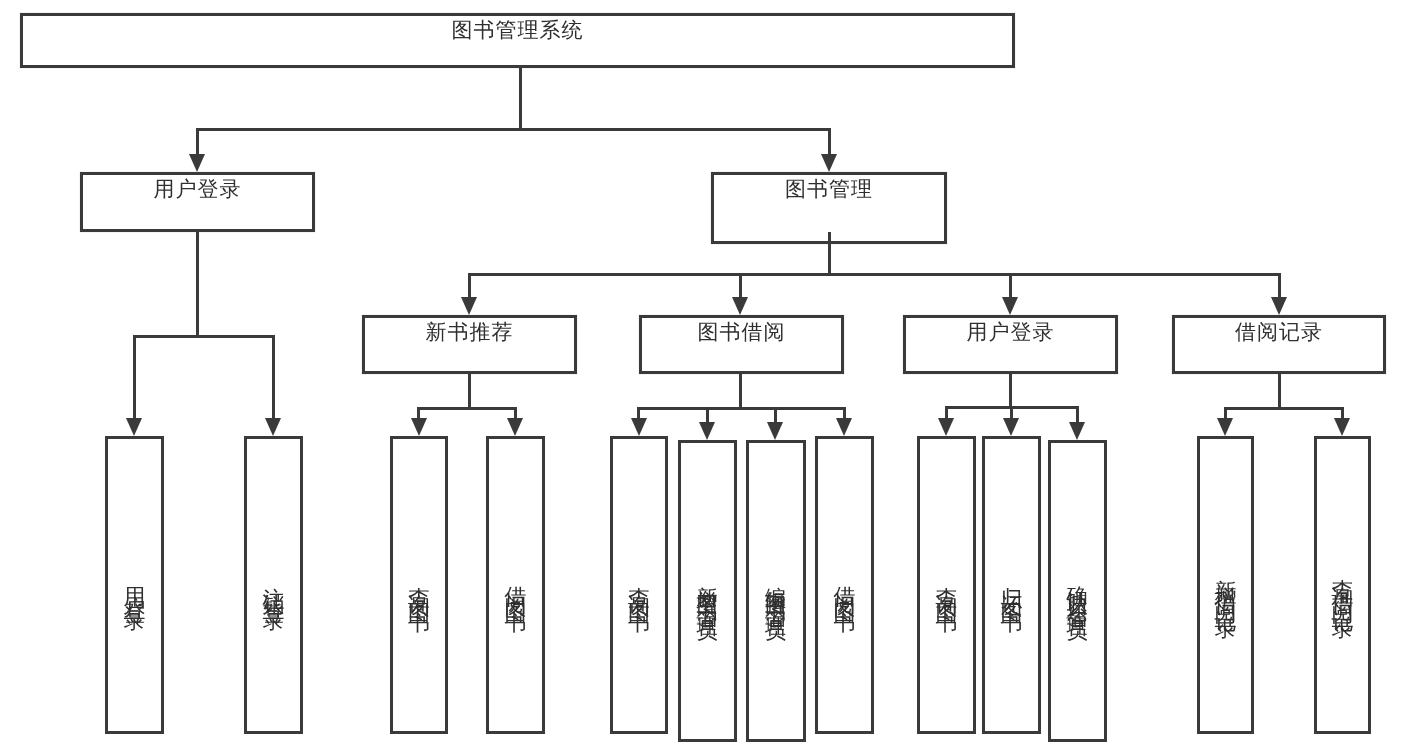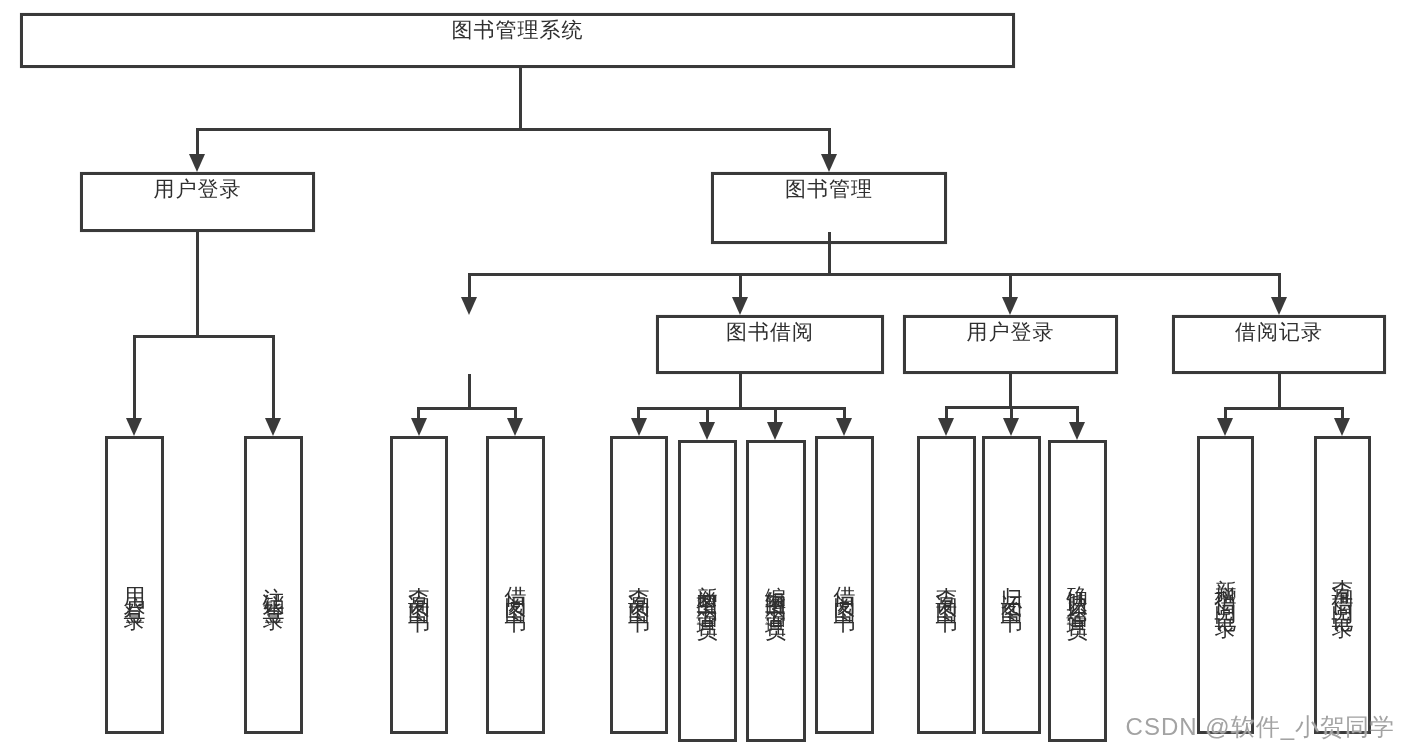--- a/index.html
+++ b/index.html
@@ -80,21 +80,24 @@
   <div class="line-h" style="left:468px;top:273px;width:813px;"></div>
   <div class="line-v" style="left:468px;top:273px;height:26px;"></div>
   <div class="arrow" style="left:461px;top:297px;"></div>
   <div class="line-v" style="left:739px;top:273px;height:26px;"></div>
   <div class="arrow" style="left:732px;top:297px;"></div>
   <div class="line-v" style="left:1009px;top:273px;height:26px;"></div>
   <div class="arrow" style="left:1002px;top:297px;"></div>
   <div class="line-v" style="left:1278px;top:273px;height:26px;"></div>
   <div class="arrow" style="left:1271px;top:297px;"></div>
 
-  <div class="node" style="left:656px;top:315px;width:228px;height:59px;">
+  <div class="node" style="left:362px;top:315px;width:215px;height:59px;">
+    <span>新书推荐</span>
+  </div>
+  <div class="node" style="left:639px;top:315px;width:205px;height:59px;">
     <span>图书借阅</span>
   </div>
   <div class="node" style="left:903px;top:315px;width:215px;height:59px;">
     <span>用户登录</span>
   </div>
   <div class="node" style="left:1172px;top:315px;width:214px;height:59px;">
     <span>借阅记录</span>
   </div>
 
   <div class="line-v" style="left:468px;top:374px;height:33px;"></div>
@@ -168,15 +171,14 @@
     <span class="vtext tight">确认归还（管理员）</span>
   </div>
 
   <div class="leaf" style="left:1197px;top:436px;width:57px;height:298px;">
     <span class="vtext">新增借阅记录</span>
   </div>
   <div class="leaf" style="left:1314px;top:436px;width:57px;height:298px;">
     <span class="vtext">查询借阅记录</span>
   </div>
 
-  <div class="watermark">CSDN @软件_小贺同学</div>
 
 </div>
 
 </body></html>

